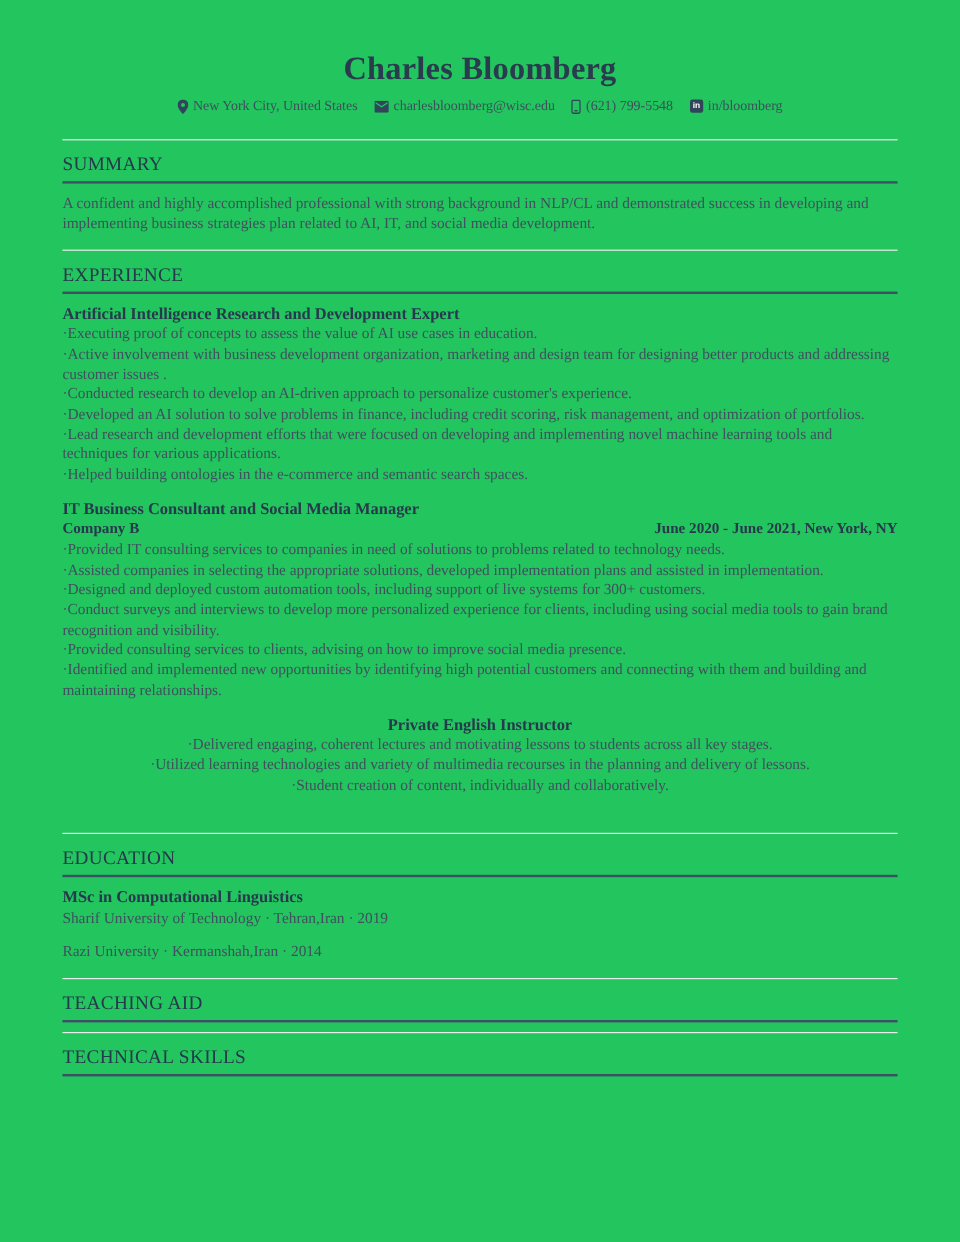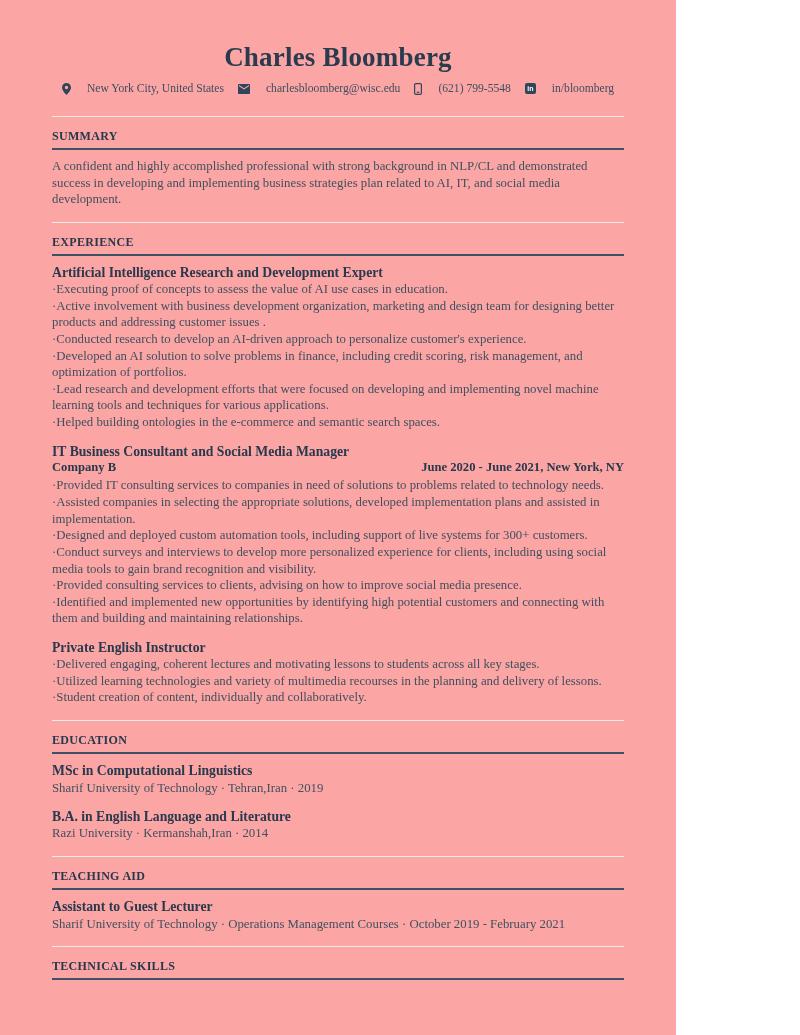--- a/index.html
+++ b/index.html
@@ -1,40 +1,40 @@
 <!DOCTYPE html>
 <html><head>
 <meta charset="utf-8">
 <style>
   * { box-sizing: border-box; }
   html, body { margin: 0; padding: 0; background: #ffffff; }
   .page {
-    width: 676px; height: 1035px;
+    width: 800px; height: 1035px;
     padding: 42px 52px 0 52px;
-    background: #fca5a5;
+    background: #22c55e;
     font-family: "Liberation Serif", "DejaVu Serif", serif;
     color: #40505e;
     overflow: hidden;
   }
   
   .name {
     margin: 0 0 9px 0;
     text-align: center;
     font-size: 27px;
     font-weight: 700;
     color: #2a3b4e;
     letter-spacing: 0.2px;
   }
   .contact-row {
     display: flex; justify-content: center; align-items: center;
     gap: 14px;
     font-size: 11.6px;
     color: #3e4e5d;
   }
-  .contact-item { display: inline-flex; align-items: center; gap: 16px; }
+  .contact-item { display: inline-flex; align-items: center; gap: 4px; }
   .icon { display: inline-flex; align-items: center; justify-content: center; color: #31455a; flex: 0 0 auto; }
   .icon svg { display: block; }
   .linkedin-badge {
     width: 11px; height: 11px;
     background: #31455a; border-radius: 2px;
     display: inline-flex; align-items: center; justify-content: center;
   }
   .linkedin-badge::before {
     content: "in";
     color: #ffffff;
@@ -42,30 +42,30 @@
     font-size: 7px; font-weight: 700; line-height: 1;
   }
   
   .sections { margin-top: 21px; }
   section { margin-bottom: 0; }
   .divider { border-top: 1px solid #ececea; margin: 0 0 12px 0; }
   .section-title {
     margin: 0 0 8px 0;
     padding-bottom: 4px;
     border-bottom: 2px solid #3e5164;
-    font-size: 12px;
-    font-weight: 700;
+    font-size: 16px;
+    font-weight: 400;
     color: #26384b;
     letter-spacing: 0.3px;
   }
   .section-body { padding-bottom: 14px; }
   .body-text { margin: 0; font-size: 12.8px; line-height: 1.3; color: #40505e; }
   
   .job { margin-bottom: 12px; }
-  .job:last-child { margin-bottom: 0; }
+  .job:last-child { margin-bottom: 18px; text-align: center; }
   .job-role { font-size: 13.7px; font-weight: 700; color: #27394c; line-height: 1.25; }
   .job-meta {
     display: flex; justify-content: space-between; align-items: baseline;
     font-size: 12.6px; font-weight: 700; color: #27394c;
     margin-bottom: 2px; line-height: 1.25;
   }
   .bullet { font-size: 12.8px; line-height: 1.3; color: #40505e; }
   .bullet::before { content: "\00B7 "; }
   
   .degree { margin-bottom: 11px; }
@@ -170,35 +170,28 @@
 
     <section>
       <div class="divider"></div>
       <h2 class="section-title">EDUCATION</h2>
       <div class="section-body">
         <div class="degree">
           <div class="degree-name">MSc in Computational Linguistics</div>
           <div class="degree-details">Sharif University of Technology · Tehran,Iran · 2019</div>
         </div>
         <div class="degree">
-          <div class="degree-name">B.A. in English Language and Literature</div>
           <div class="degree-details">Razi University · Kermanshah,Iran · 2014</div>
         </div>
       </div>
     </section>
 
     <section>
       <div class="divider"></div>
       <h2 class="section-title">TEACHING AID</h2>
-      <div class="section-body">
-        <div class="degree">
-          <div class="degree-name">Assistant to Guest Lecturer</div>
-          <div class="degree-details">Sharif University of Technology · Operations Management Courses · October 2019 - February 2021</div>
-        </div>
-      </div>
     </section>
 
     <section>
       <div class="divider"></div>
       <h2 class="section-title">TECHNICAL SKILLS</h2>
 
     </section>
 
   </div>
 </div>

